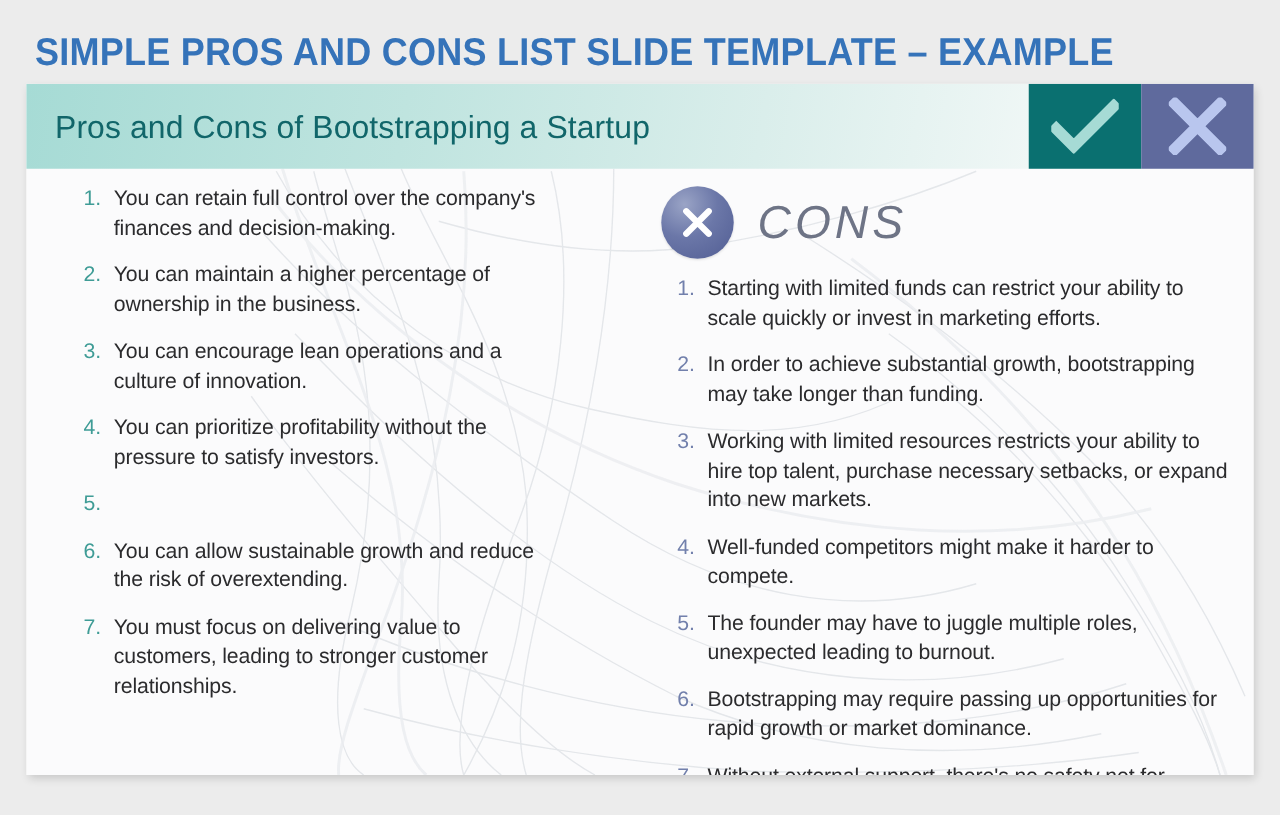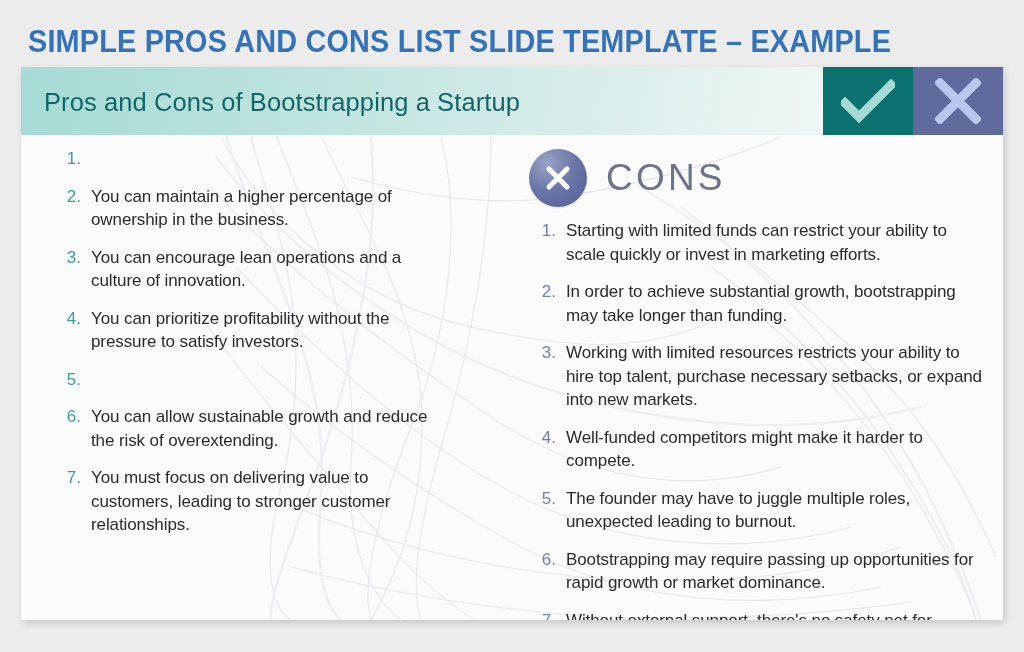--- a/index.html
+++ b/index.html
@@ -125,21 +125,21 @@
   #cons-badge {
     background: radial-gradient(circle at 32% 25%, #9aa4c6 0%, #6b77a8 45%, #515d93 100%);
   }
   .col-title {
     margin-left: 19px;
     font-size: 37px;
     letter-spacing: 3.2px;
     line-height: 40px;
   }
   #pros-title { color: #3d8a8a; }
-  #cons-title { color: #6e7486; }
+  #cons-title { color: #6e7486; font-style: italic; }
 
   
   ol.pc-list {
     margin: 0;
     padding: 0;
     list-style: none;
   }
   ol.pc-list > li {
     display: flex;
     align-items: flex-start;
@@ -209,20 +209,21 @@
   <div class="corner-mark" id="corner-cross">
     <svg width="46" height="46" viewBox="0 0 46 46">
       <path d="M5,5 L41,41 M41,5 L5,41" stroke="#b9c6ee" stroke-width="9" fill="none" stroke-linecap="square"></path>
     </svg>
   </div>
 
   <div class="column" id="pros-column">
     <ol class="pc-list" id="pros-list">
       <li>
         <span class="li-num">1.</span>
+        <span class="li-text">You can retain full control over the company's finances and decision-making.</span>
       </li>
       <li>
         <span class="li-num">2.</span>
         <span class="li-text">You can maintain a higher percentage of ownership in the business.</span>
       </li>
       <li>
         <span class="li-num">3.</span>
         <span class="li-text">You can encourage lean operations and a culture of innovation.</span>
       </li>
       <li>

